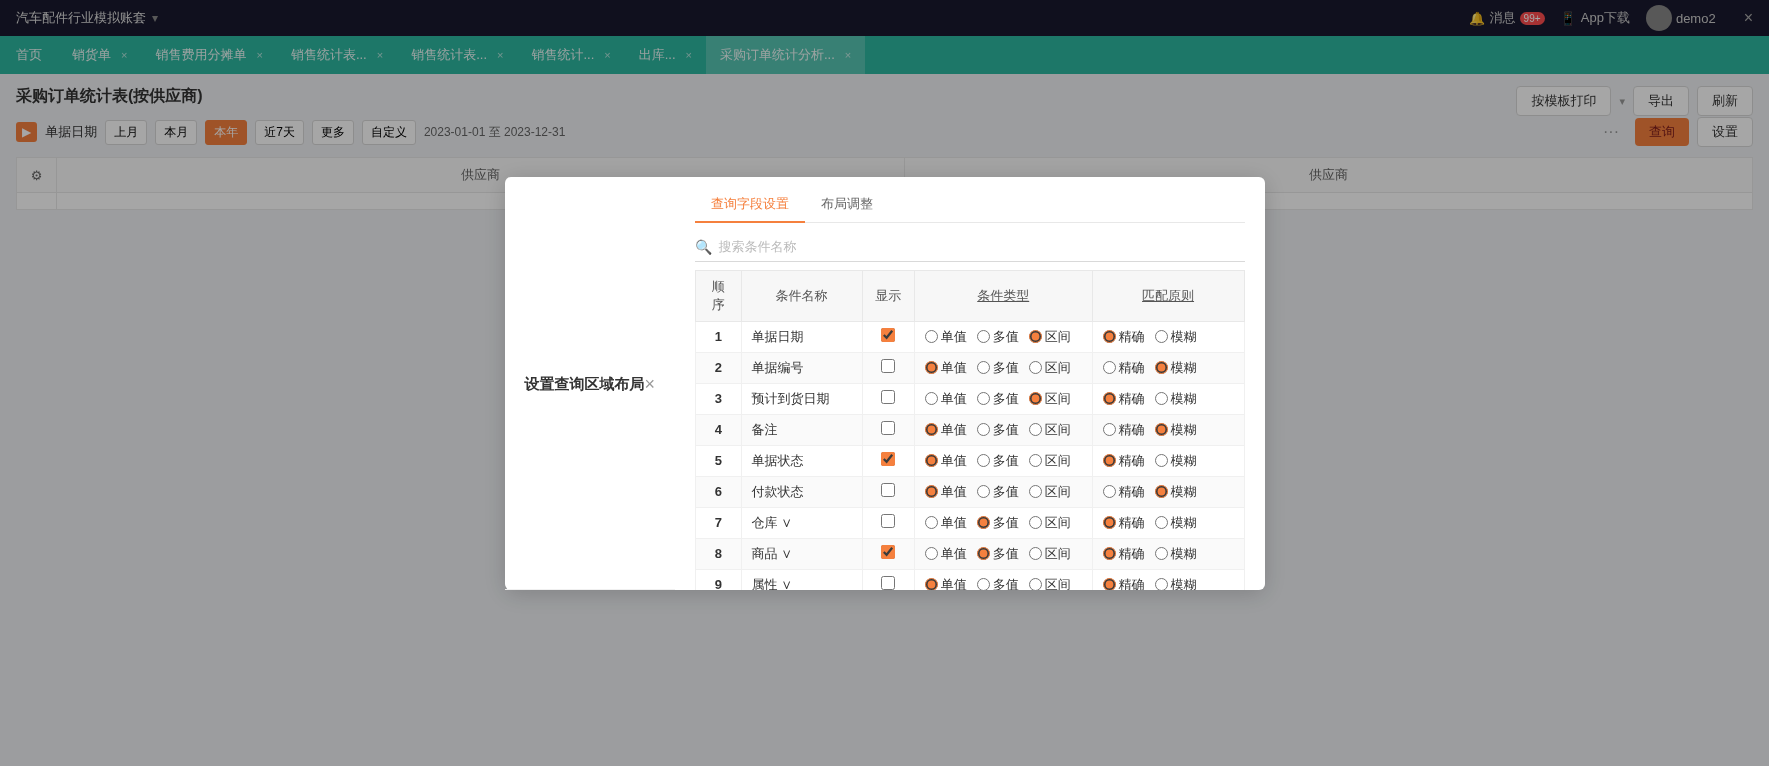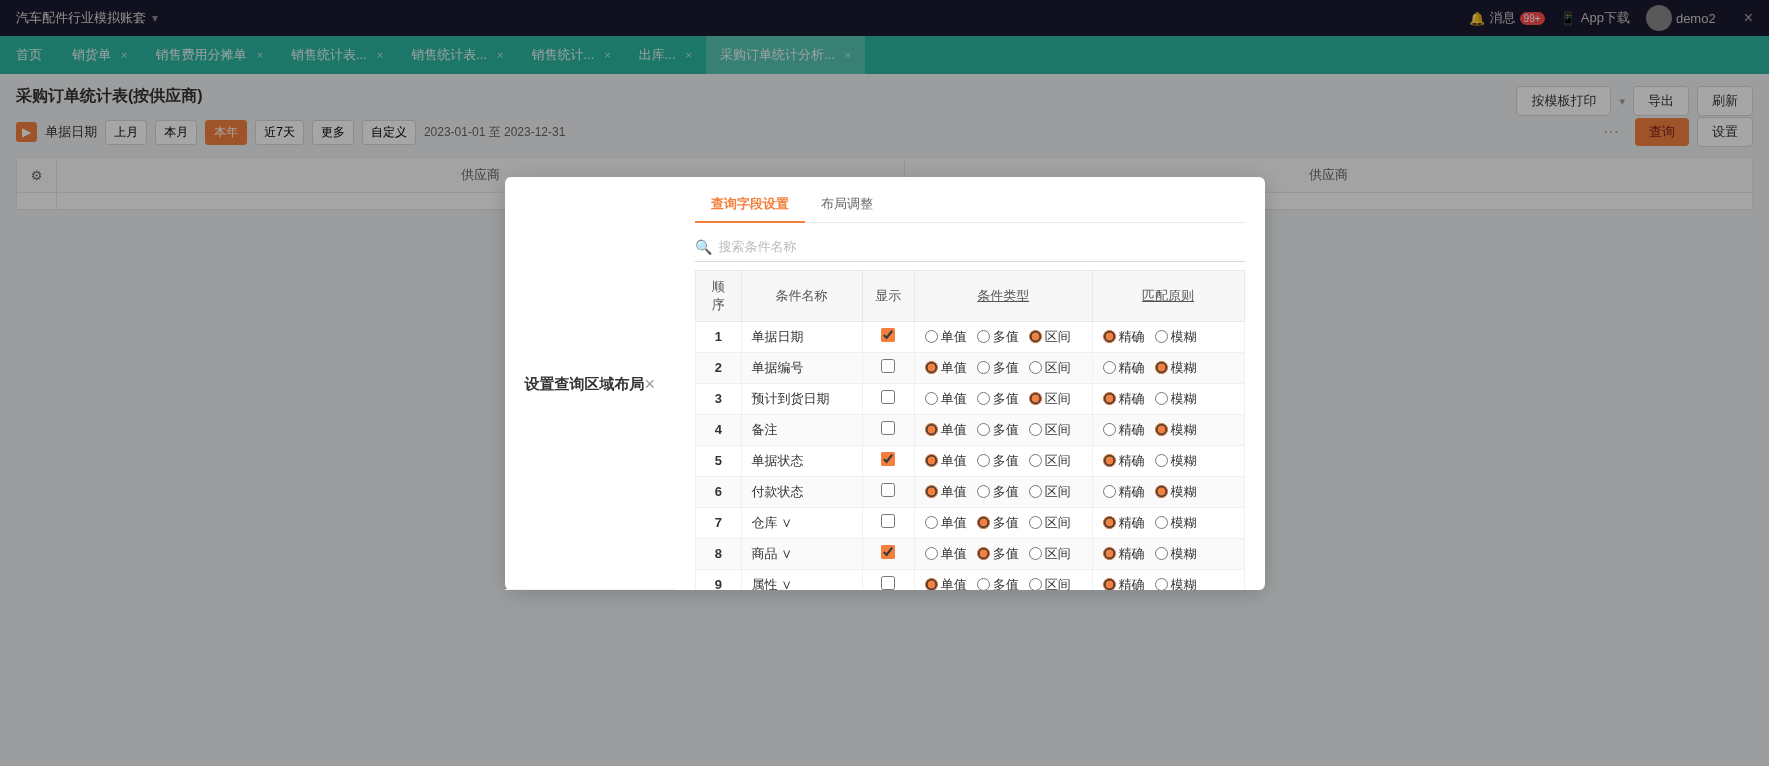--- a/index.html
+++ b/index.html
@@ -160,21 +160,21 @@
       padding: 8px 16px;
       cursor: pointer;
       font-size: 13px;
       color: #666;
       border-bottom: 2px solid transparent;
       margin-bottom: -1px;
     }
     .dialog-tab.active {
       color: #f5803e;
       border-bottom-color: #f5803e;
-      font-weight: bold;
+      font-weight: normal;
     }
 
     
     .search-box {
       display: flex;
       align-items: center;
       border-bottom: 1px solid #d9d9d9;
       padding: 6px 0;
       margin: 10px 0 8px 0;
       gap: 6px;

